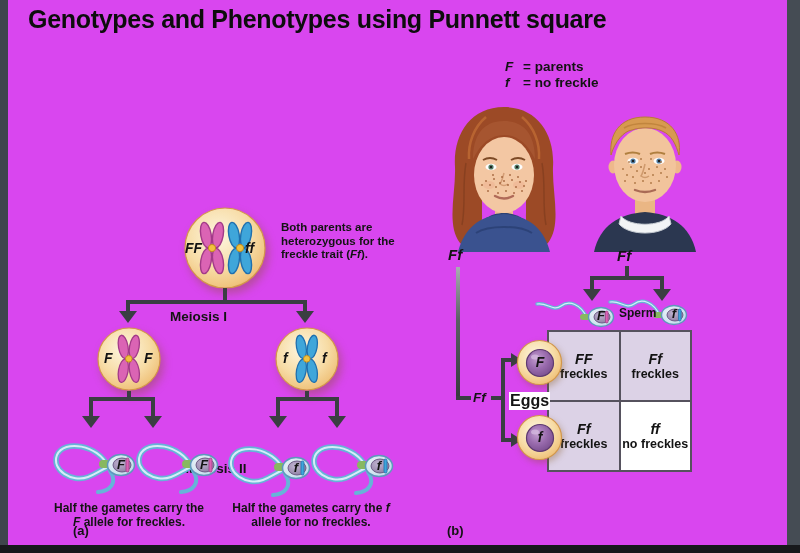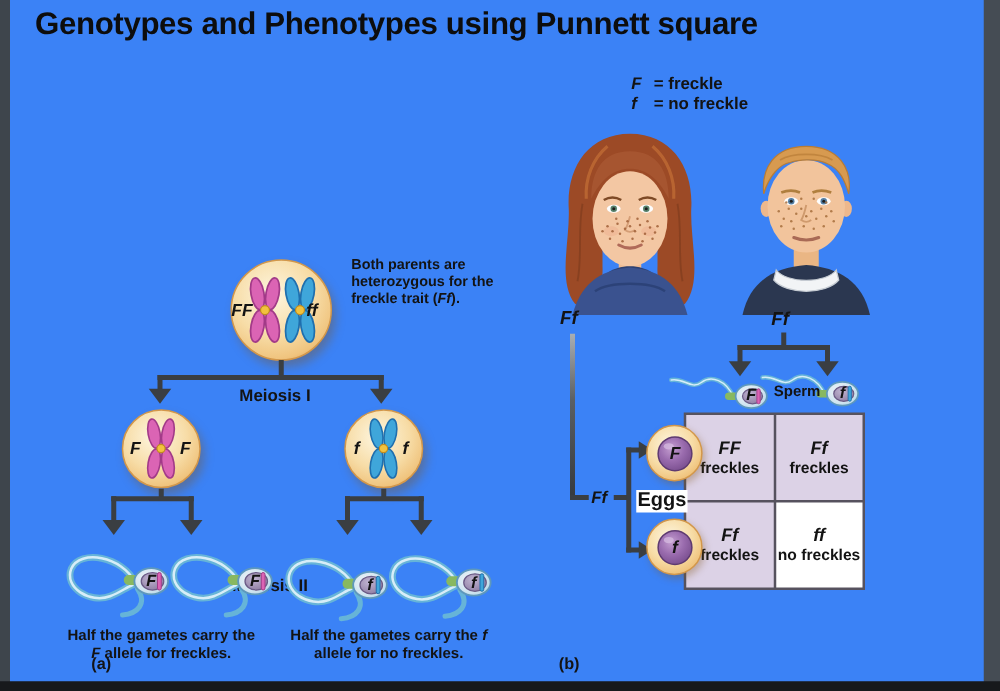--- a/index.html
+++ b/index.html
@@ -1,33 +1,33 @@
 <!DOCTYPE html>
 <html><head>
 <meta charset="utf-8">
 <style>
   html,body{margin:0;padding:0;background:#e8e8e8;}
-  #canvas{position:relative;width:800px;height:553px;background:#3b82f6;overflow:hidden;
+  #canvas{position:relative;width:800px;height:553px;background:#d946ef;overflow:hidden;
           font-family:"Liberation Sans",sans-serif;color:#131313;}
   .abs{position:absolute;}
   .line{position:absolute;background:#3a3e42;}
   .gradline{position:absolute;background:linear-gradient(180deg,#a9aeb3 0%,#5a5f64 40%,#35393d 100%);}
   .arrow-down{position:absolute;width:0;height:0;border-left:9px solid transparent;
               border-right:9px solid transparent;border-top:12px solid #3a3e42;}
   .arrow-right{position:absolute;width:0;height:0;border-top:7px solid transparent;
                border-bottom:7px solid transparent;border-left:11px solid #3a3e42;}
   .allele{position:absolute;font-weight:700;font-style:italic;color:#131313;}
   .lbl{position:absolute;font-weight:700;color:#131313;}
   .title{position:absolute;left:28px;top:5px;font-size:25px;font-weight:700;color:#0d0d0d;letter-spacing:-0.3px;}
   .keyrow{display:flex;gap:7px;font-size:13.5px;font-weight:700;line-height:16px;}
   .keyrow .sym{font-style:italic;width:11px;}
   .cellshadow{filter:drop-shadow(3px 5px 4px rgba(130,85,30,0.38));}
   .eggshadow{filter:drop-shadow(2px 3px 3px rgba(130,85,30,0.35));}
   .smallcap{position:absolute;font-size:12px;font-weight:700;line-height:14px;text-align:center;}
-  .parentcap{position:absolute;left:281px;top:206px;width:114px;font-size:11.5px;font-weight:700;line-height:13.5px;}
+  .parentcap{position:absolute;left:281px;top:221px;width:114px;font-size:11.5px;font-weight:700;line-height:13.5px;}
   .punnett{position:absolute;left:547px;top:330px;width:145px;height:142px;background:#56525e;
            display:grid;grid-template-columns:1fr 1fr;grid-template-rows:1fr 1fr;gap:2px;padding:2px;box-sizing:border-box;}
   .pcell{display:flex;flex-direction:column;align-items:center;justify-content:center;background:#dcd2e6;}
   .pcell.white{background:#ffffff;}
   .geno{font-size:14.5px;font-weight:800;font-style:italic;line-height:16px;}
   .pheno{font-size:12.5px;font-weight:700;line-height:15px;white-space:nowrap;}
   .resultbox{position:absolute;top:476px;background:#fff;border:2px solid #1f1f1f;border-radius:9px;
              padding:4px 6px;box-sizing:border-box;font-size:10.5px;font-weight:700;line-height:13px;}
   .gi{font-style:italic;font-weight:800;}
   .frame{position:absolute;background:#3e454c;}
@@ -89,21 +89,21 @@
   <span class="allele" style="left:245px;top:240px;font-size:14px;">ff</span>
 
   <div class="parentcap"><span>Both parents are heterozygous for the freckle trait (</span><span class="gi">Ff</span><span>).</span></div>
 
   <div class="line" style="left:223px;top:288px;width:4px;height:13px;"></div>
   <div class="line" style="left:126px;top:300px;width:181px;height:4px;"></div>
   <div class="line" style="left:126px;top:300px;width:4px;height:12px;"></div>
   <div class="line" style="left:303px;top:300px;width:4px;height:12px;"></div>
   <div class="arrow-down" style="left:119px;top:311px;"></div>
   <div class="arrow-down" style="left:296px;top:311px;"></div>
-  <div class="lbl" style="left:170px;top:309px;width:100px;text-align:center;font-size:13.5px;">Meiosis I</div>
+  <div class="lbl" style="left:170px;top:309px;width:100px;text-align:left;font-size:13.5px;">Meiosis I</div>
 
   <svg class="abs cellshadow" style="left:96px;top:326px;" width="66" height="66" viewBox="0 0 66 66">
     <circle cx="33" cy="33" r="31" fill="url(#cellGrad)" stroke="#d3974a" stroke-width="1.2"></circle>
     <g transform="translate(19,8) scale(0.92)">
         <use href="#chromo" fill="#db64b4" stroke="#a23a88" stroke-width="1.4"></use>
         <circle cx="15" cy="27" r="3.6" fill="#f2c23e" stroke="#c08a1e" stroke-width="1"></circle>
       </g>
   </svg>
   <span class="allele" style="left:104px;top:350px;font-size:14px;">F</span>
   <span class="allele" style="left:144px;top:350px;font-size:14px;">F</span>
@@ -174,21 +174,21 @@
   <span class="allele" style="left:290px;top:460px;width:12px;text-align:center;font-size:13px;">f</span>
   <span class="allele" style="left:373px;top:458px;width:12px;text-align:center;font-size:13px;">f</span>
 
   <div class="smallcap" style="left:53px;top:501px;width:152px;"><span>Half the gametes carry the </span><span class="gi">F</span><span> allele for freckles.</span></div>
   <div class="smallcap" style="left:232px;top:501px;width:158px;"><span>Half the gametes carry the </span><span class="gi">f</span><span> allele for no freckles.</span></div>
   <div class="lbl" style="left:73px;top:523px;font-size:13px;">(a)</div>
 
   <div class="abs" style="left:505px;top:59px;">
     <div class="keyrow">
         <span class="sym">F</span>
-        <span>= freckle</span>
+        <span>= parents</span>
       </div>
     <div class="keyrow">
         <span class="sym">f</span>
         <span>= no freckle</span>
       </div>
   </div>
 
   <svg class="abs" style="left:436px;top:101px;" width="136" height="151" viewBox="0 0 136 151">
     <path d="M68 6 C34 6 17 34 19 66 C20 92 10 124 24 142 C36 152 47 134 46 112 L46 62 L90 62 L90 112 C89 134 100 152 112 142 C126 124 116 92 117 66 C119 34 102 6 68 6 Z" fill="#9c4a26"></path>
     <path d="M30 62 C26 84 30 104 26 124" stroke="#7c3a1c" stroke-width="1.5" fill="none" opacity="0.6"></path>

